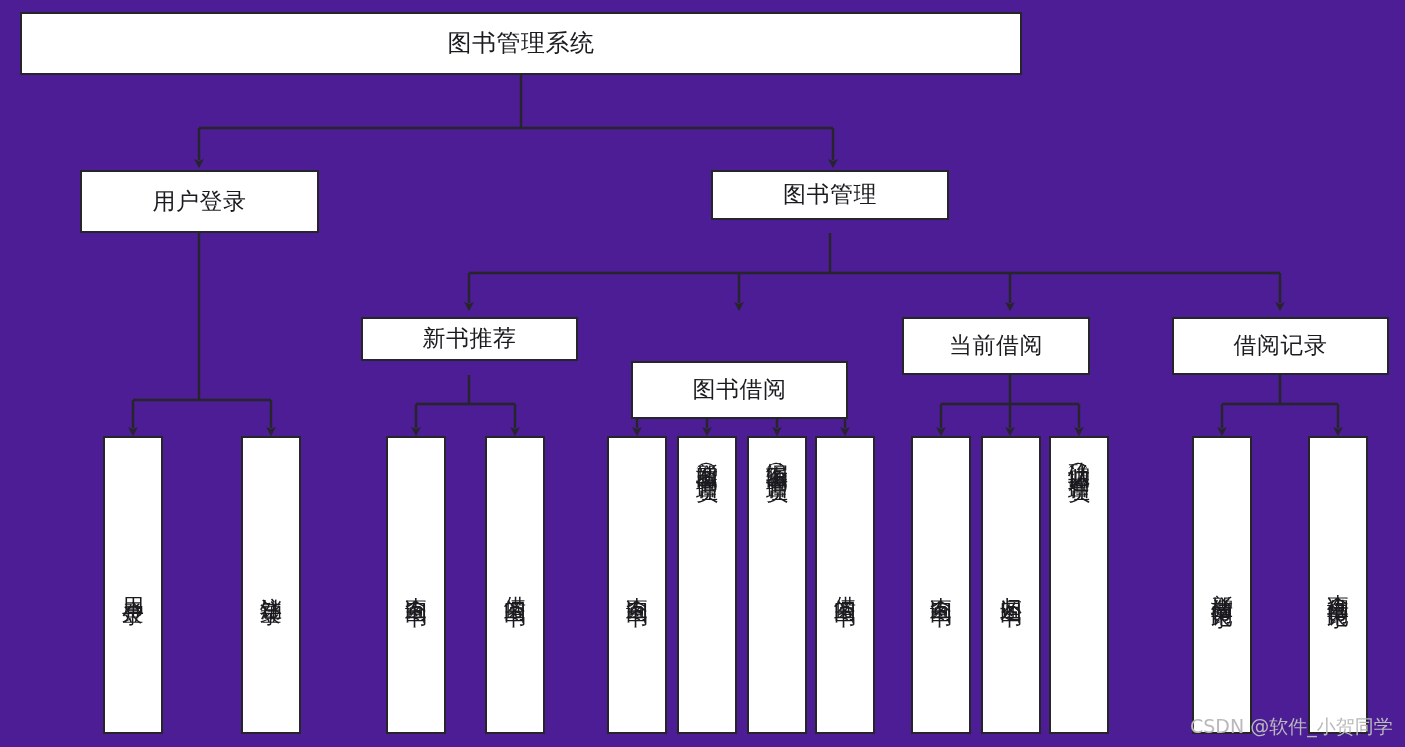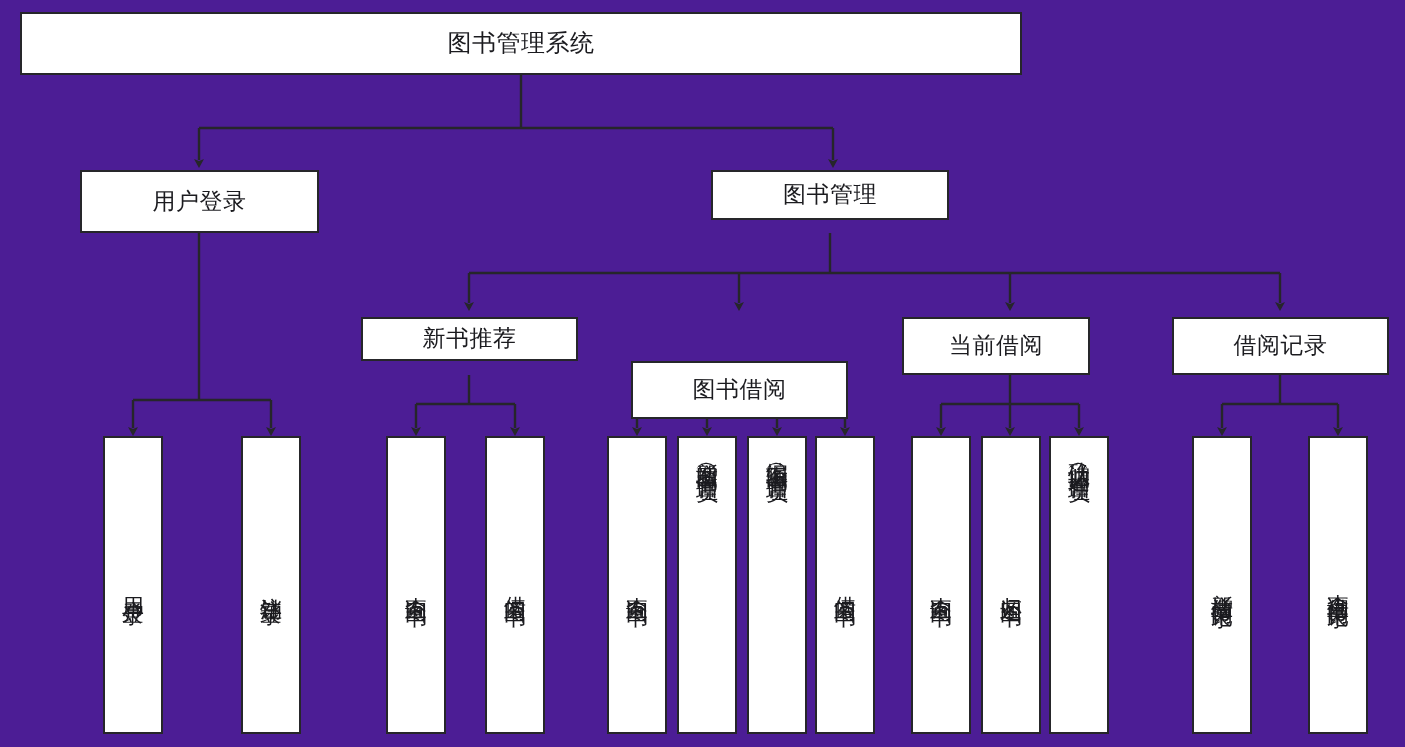--- a/index.html
+++ b/index.html
@@ -203,14 +203,15 @@
   </div>
 
   <div class="node vert mid" style="left:1192px; top:436px; width:60px; height:298px;">
     <span class="label">新增借阅记录</span>
   </div>
 
   <div class="node vert mid" style="left:1308px; top:436px; width:60px; height:298px;">
     <span class="label">查询借阅记录</span>
   </div>
 
+  <div class="watermark" style="left:1190px; top:714px;">CSDN @软件_小贺同学</div>
 
 </div>
 
 </body></html>

